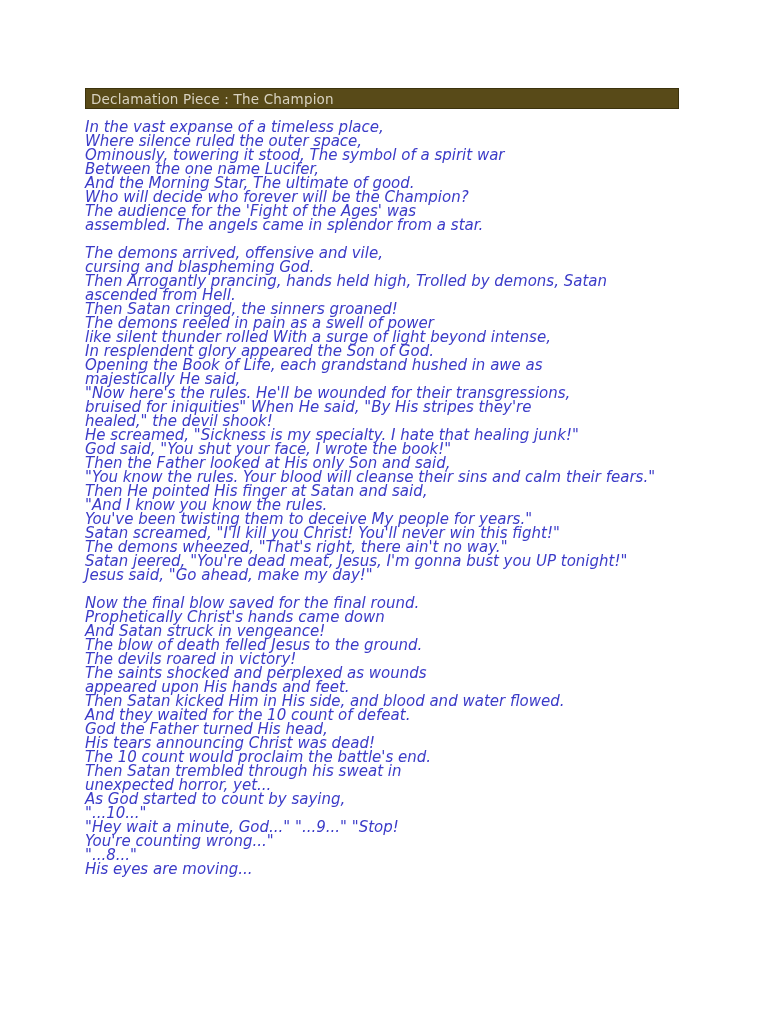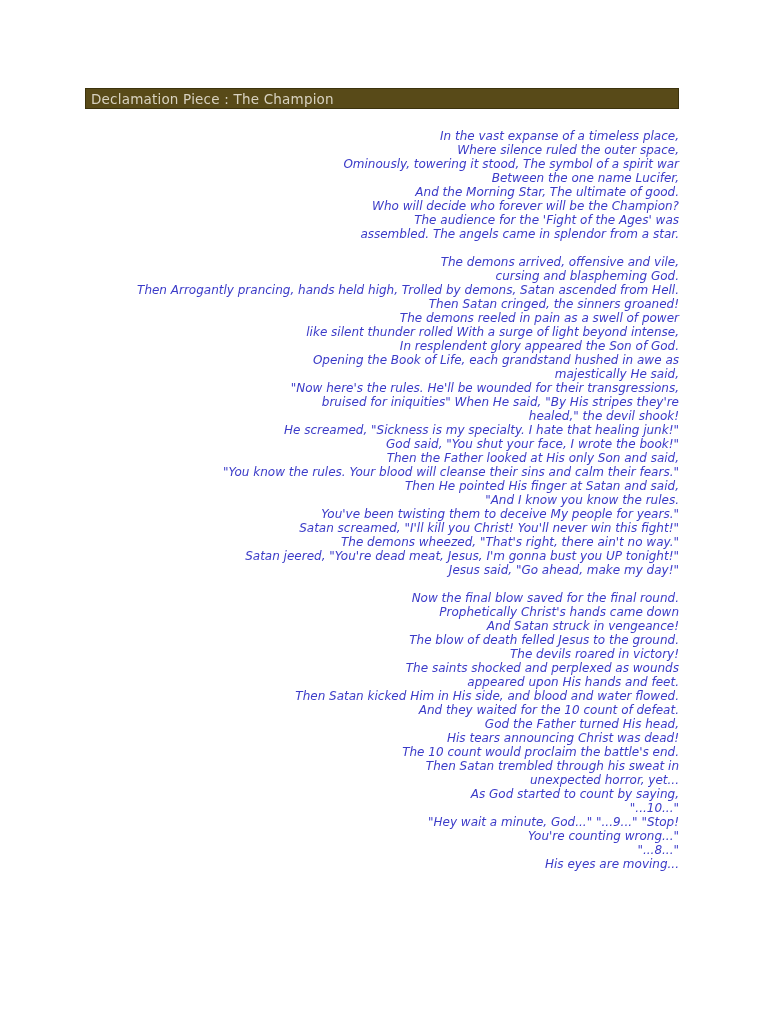--- a/index.html
+++ b/index.html
@@ -31,27 +31,26 @@
     padding-left: 5px;
   }
   .title-bar span {
     color: #d8d2c0;
     font-size: 13.5px;
     font-family: "DejaVu Sans", "Liberation Sans", sans-serif;
     letter-spacing: 0.2px;
     white-space: nowrap;
   }
   .poem {
-    margin-top: 20px;
+    margin-top: 11px;
     color: #3b3bc8;
     font-family: "DejaVu Sans", "Liberation Sans", sans-serif;
     font-style: italic;
-    font-size: 12px;
+    font-size: 15px;
     line-height: 14px;
-    text-align: right;
   }
   .stanza {
     white-space: pre-line;
     margin-bottom: 14px;
   }
 </style>
 </head>
 <body>
 
 <div class="page">

